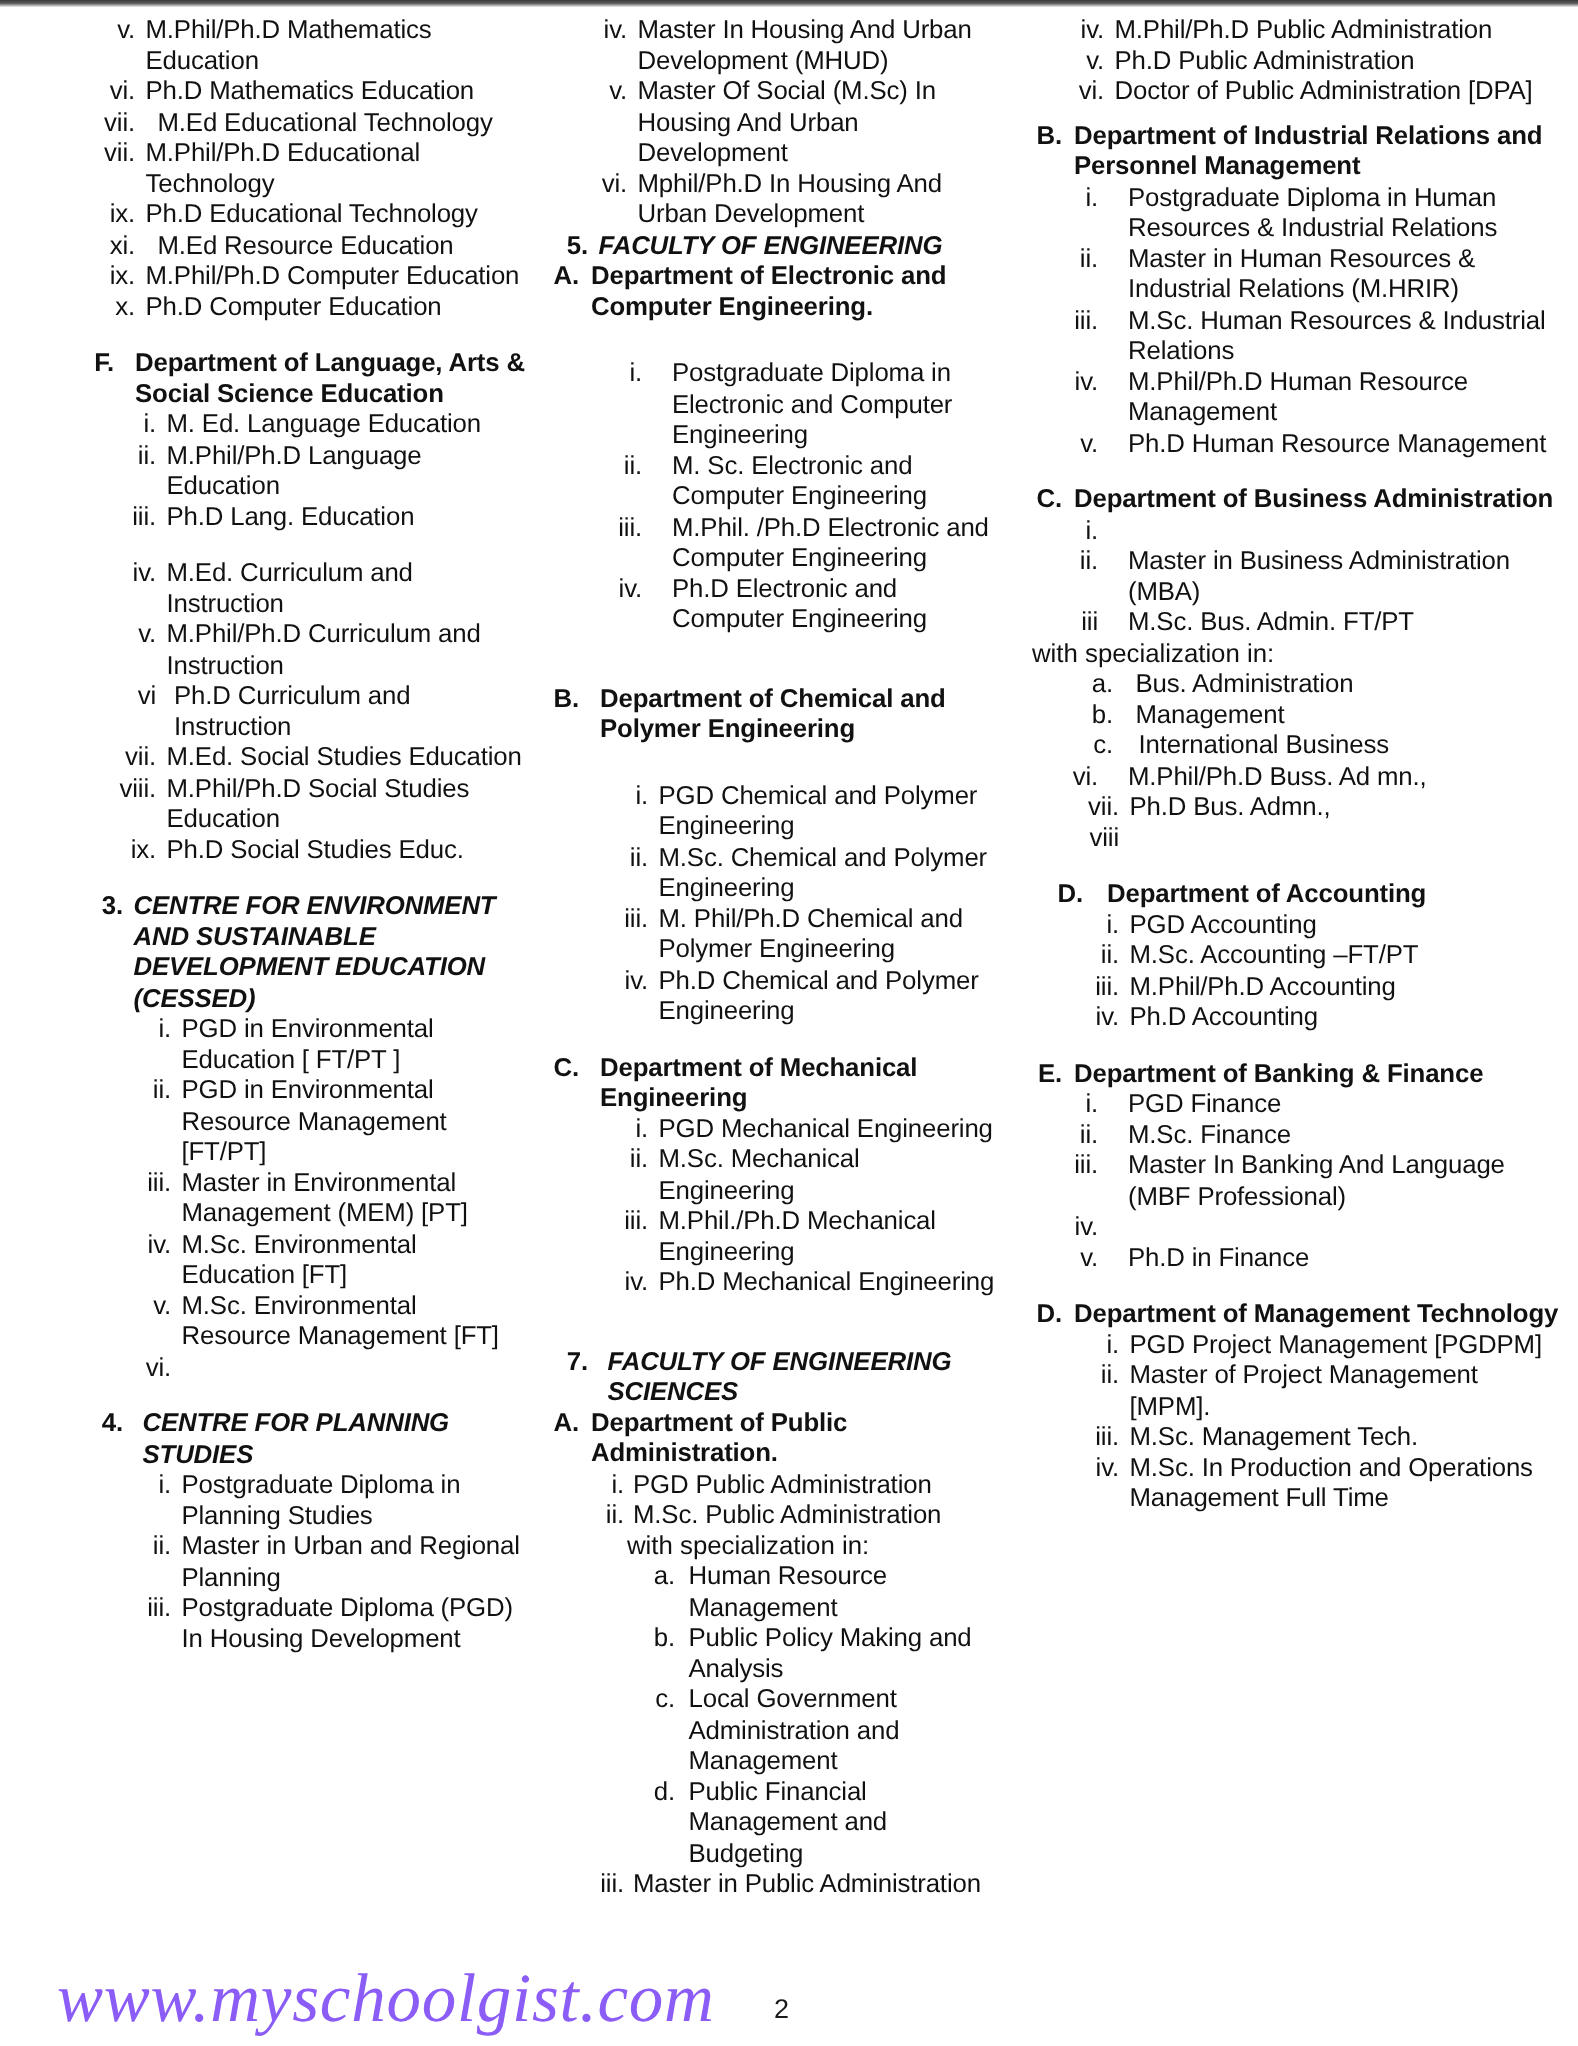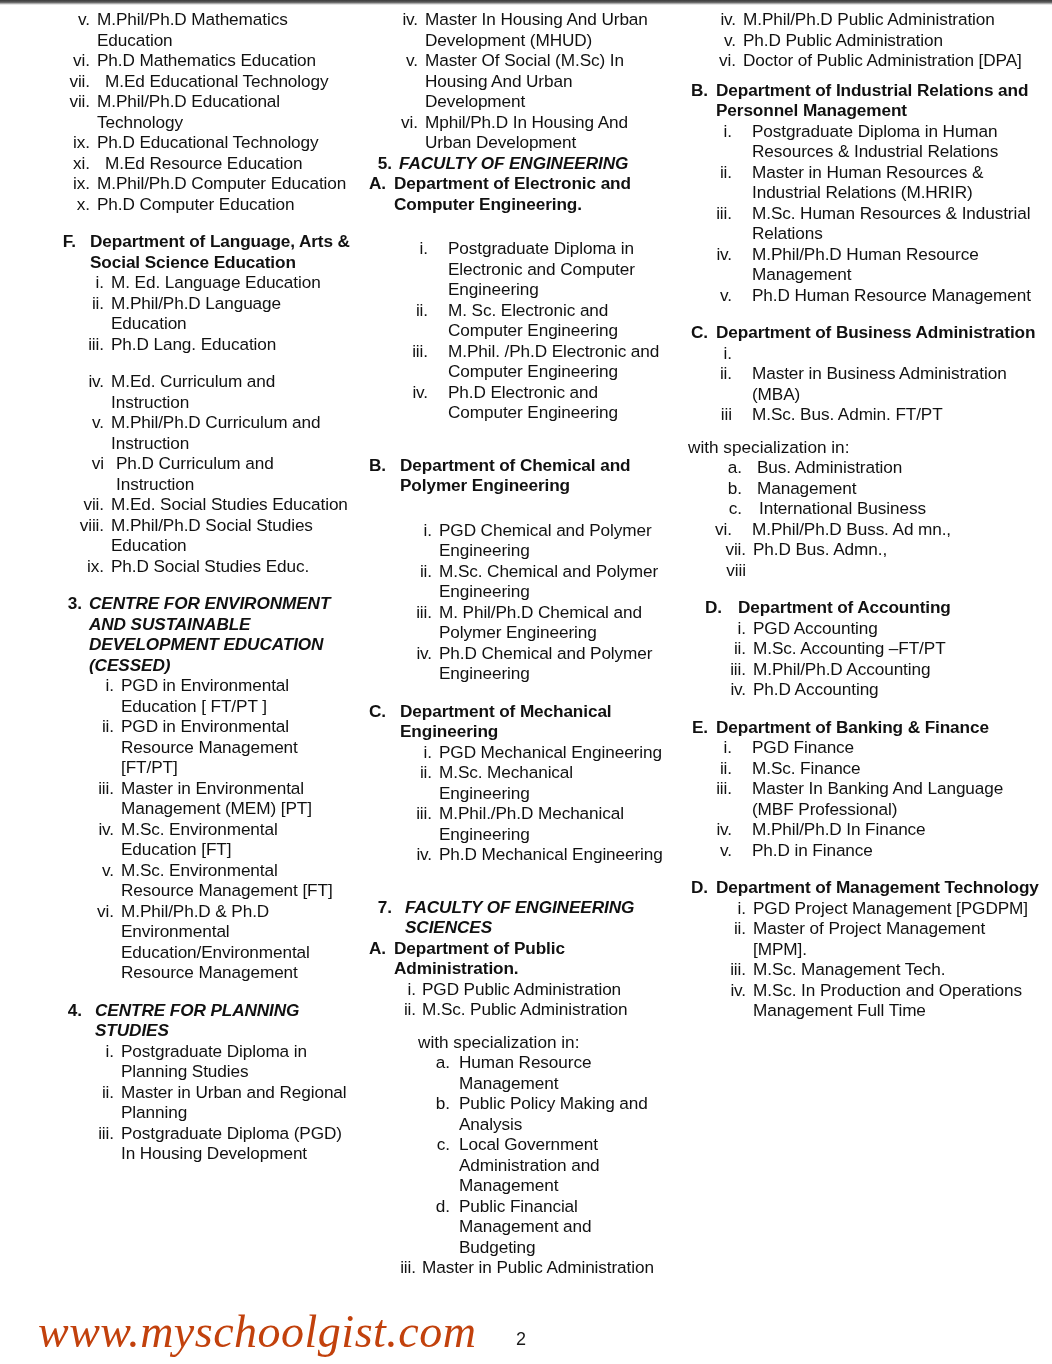--- a/index.html
+++ b/index.html
@@ -81,21 +81,20 @@
   .ind-4 { margin-left: 46px; }
 
   .gap-s { height: 9px; }
   .gap-m { height: 17px; }
   .gap-l { height: 24px; }
   .gap-xl { height: 32px; }
 
   .plain {
     font-size: 17.2px;
     line-height: 20.5px;
-    margin-top: 12px;
   }
 
   
   .watermark {
     position: absolute;
     left: 38px;
     bottom: 6px;
     font-family: "Liberation Serif", serif;
     font-style: italic;
     font-size: 46px;
@@ -226,21 +225,20 @@
       <div class="line item-rom ind-2">
         <span class="mark">iv.</span>
         <span class="txt">M.Sc. Environmental Education [FT]</span>
       </div>
       <div class="line item-rom ind-2">
         <span class="mark">v.</span>
         <span class="txt">M.Sc. Environmental Resource Management [FT]</span>
       </div>
       <div class="line item-rom ind-2">
         <span class="mark">vi.</span>
-        <span class="txt">M.Phil/Ph.D &amp; Ph.D Environmental Education/Environmental Resource Management</span>
       </div>
     </div>
 
     <div class="gap-m"></div>
 
     <div>
       <div class="line head-num ind-0">
         <span class="mark">4.</span>
         <span class="txt" style="padding-left:6px">CENTRE FOR PLANNING STUDIES</span>
       </div>
@@ -534,21 +532,20 @@
       <div class="line item-rom-w ind-1">
         <span class="mark">ii.</span>
         <span class="txt">M.Sc. Finance</span>
       </div>
       <div class="line item-rom-w ind-1">
         <span class="mark">iii.</span>
         <span class="txt">Master In Banking And Language (MBF Professional)</span>
       </div>
       <div class="line item-rom-w ind-1">
         <span class="mark">iv.</span>
-        <span class="txt">M.Phil/Ph.D In Finance</span>
       </div>
       <div class="line item-rom-w ind-1">
         <span class="mark">v.</span>
         <span class="txt">Ph.D in Finance</span>
       </div>
     </div>
 
     <div class="gap-m"></div>
 
     <div>
@@ -570,14 +567,14 @@
       </div>
       <div class="line item-rom ind-2">
         <span class="mark">iv.</span>
         <span class="txt">M.Sc. In Production and Operations Management Full Time</span>
       </div>
     </div>
 
   </div>
 </div>
 
-<div class="watermark" style="color: #c2410c;">www.myschoolgist.com</div>
+<div class="watermark" style="color: #8b5cf6;">www.myschoolgist.com</div>
 <div class="page-number">2</div>
 
 </body></html>

